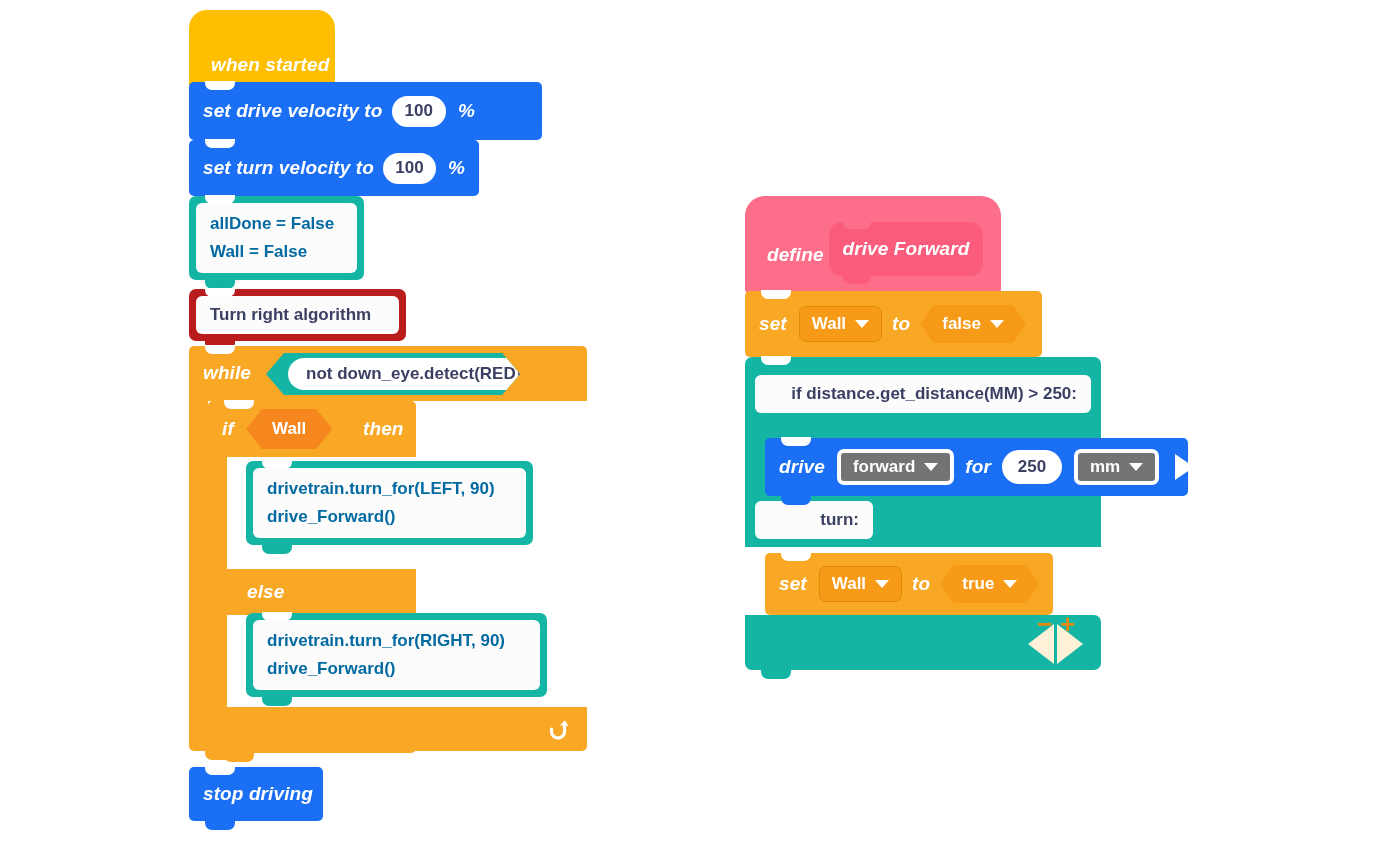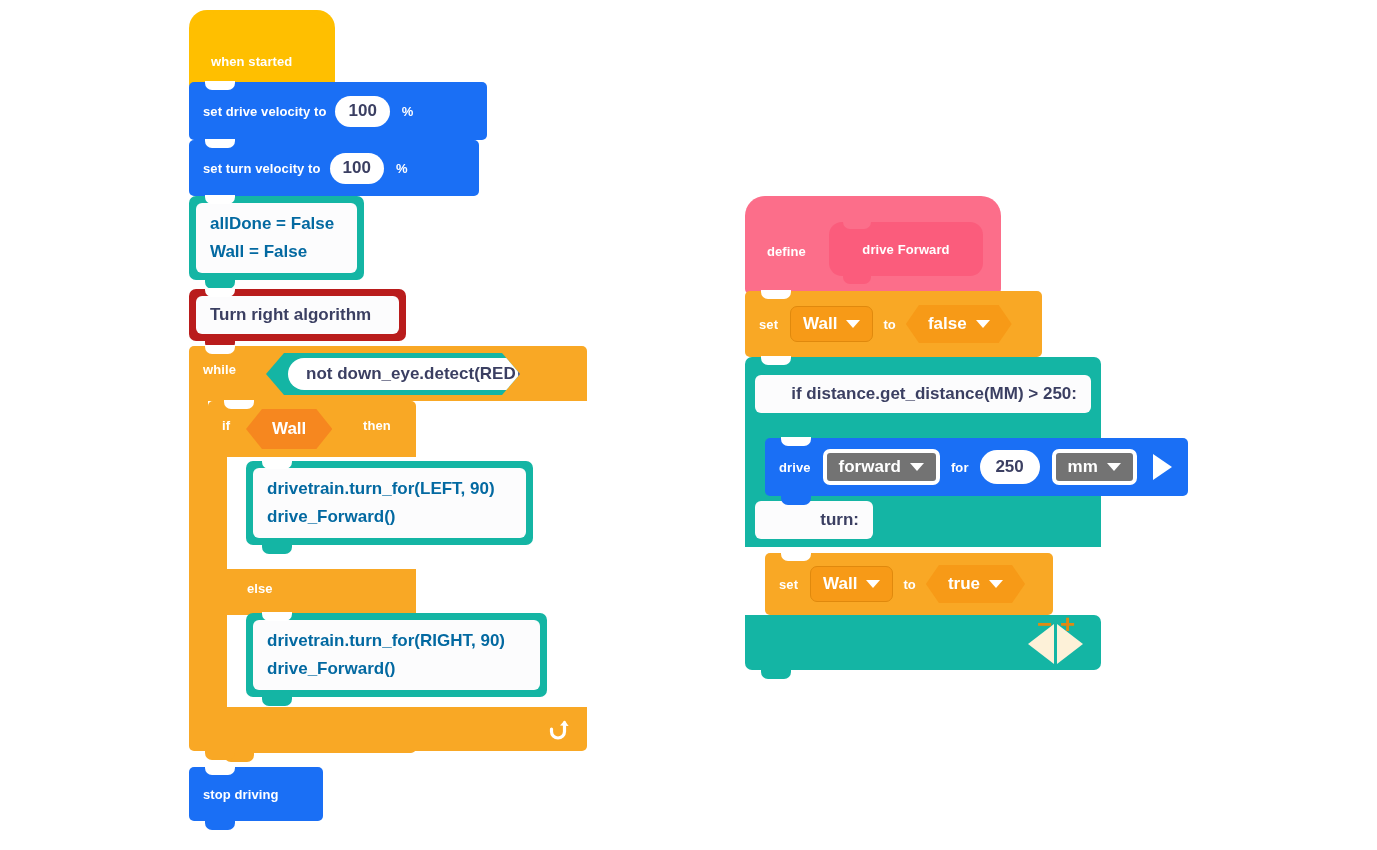--- a/index.html
+++ b/index.html
@@ -7,21 +7,21 @@
   body{
     width:1377px;height:850px;background:#ffffff;
     font-family:"Liberation Sans",sans-serif;
     overflow:hidden;position:relative;
     -webkit-font-smoothing:antialiased;
   }
   .canvas{position:absolute;inset:0;}
 
   
   .blk{position:absolute;box-sizing:border-box;}
-  .lbl{color:#ffffff;font-weight:bold;font-size:13px;letter-spacing:.1px;white-space:nowrap;}
+  .lbl{color:#ffffff;font-weight:bold;font-size:19px;letter-spacing:.1px;white-space:nowrap;font-style:italic;}
   .lbl-dark{color:#3b3f62;font-weight:bold;font-size:17px;white-space:nowrap;}
 
   
   .notch-top::before{
     content:"";position:absolute;left:16px;top:-1px;width:30px;height:9px;
     background:#ffffff;border-radius:0 0 7px 7px;
   }
   .notch-bot::after{
     content:"";position:absolute;left:16px;bottom:-9px;width:30px;height:9px;
     border-radius:0 0 7px 7px;background:inherit;
@@ -127,21 +127,21 @@
 </head>
 <body>
 
 <div class="canvas">
 
   <div class="blk hat notch-bot" style="left:189px;top:10px;">
     <div class="cap"></div>
     <div class="txt lbl">when started</div>
   </div>
 
-  <div class="blk stack c-blue notch-top notch-bot" style="left:189px;top:82px;width:298px;height:58px;text-align:center;">
+  <div class="blk stack c-blue notch-top notch-bot" style="left:189px;top:82px;width:353px;height:58px;text-align:center;">
     <span class="txt lbl">set drive velocity to</span>
     <span class="oval">100</span>
     <span class="lbl" style="margin-left:12px;">%</span>
   </div>
 
   <div class="blk stack c-blue notch-top notch-bot" style="left:189px;top:140px;width:290px;height:56px;">
     <span class="txt lbl">set turn velocity to</span>
     <span class="oval">100</span>
     <span class="lbl" style="margin-left:12px;">%</span>
   </div>

